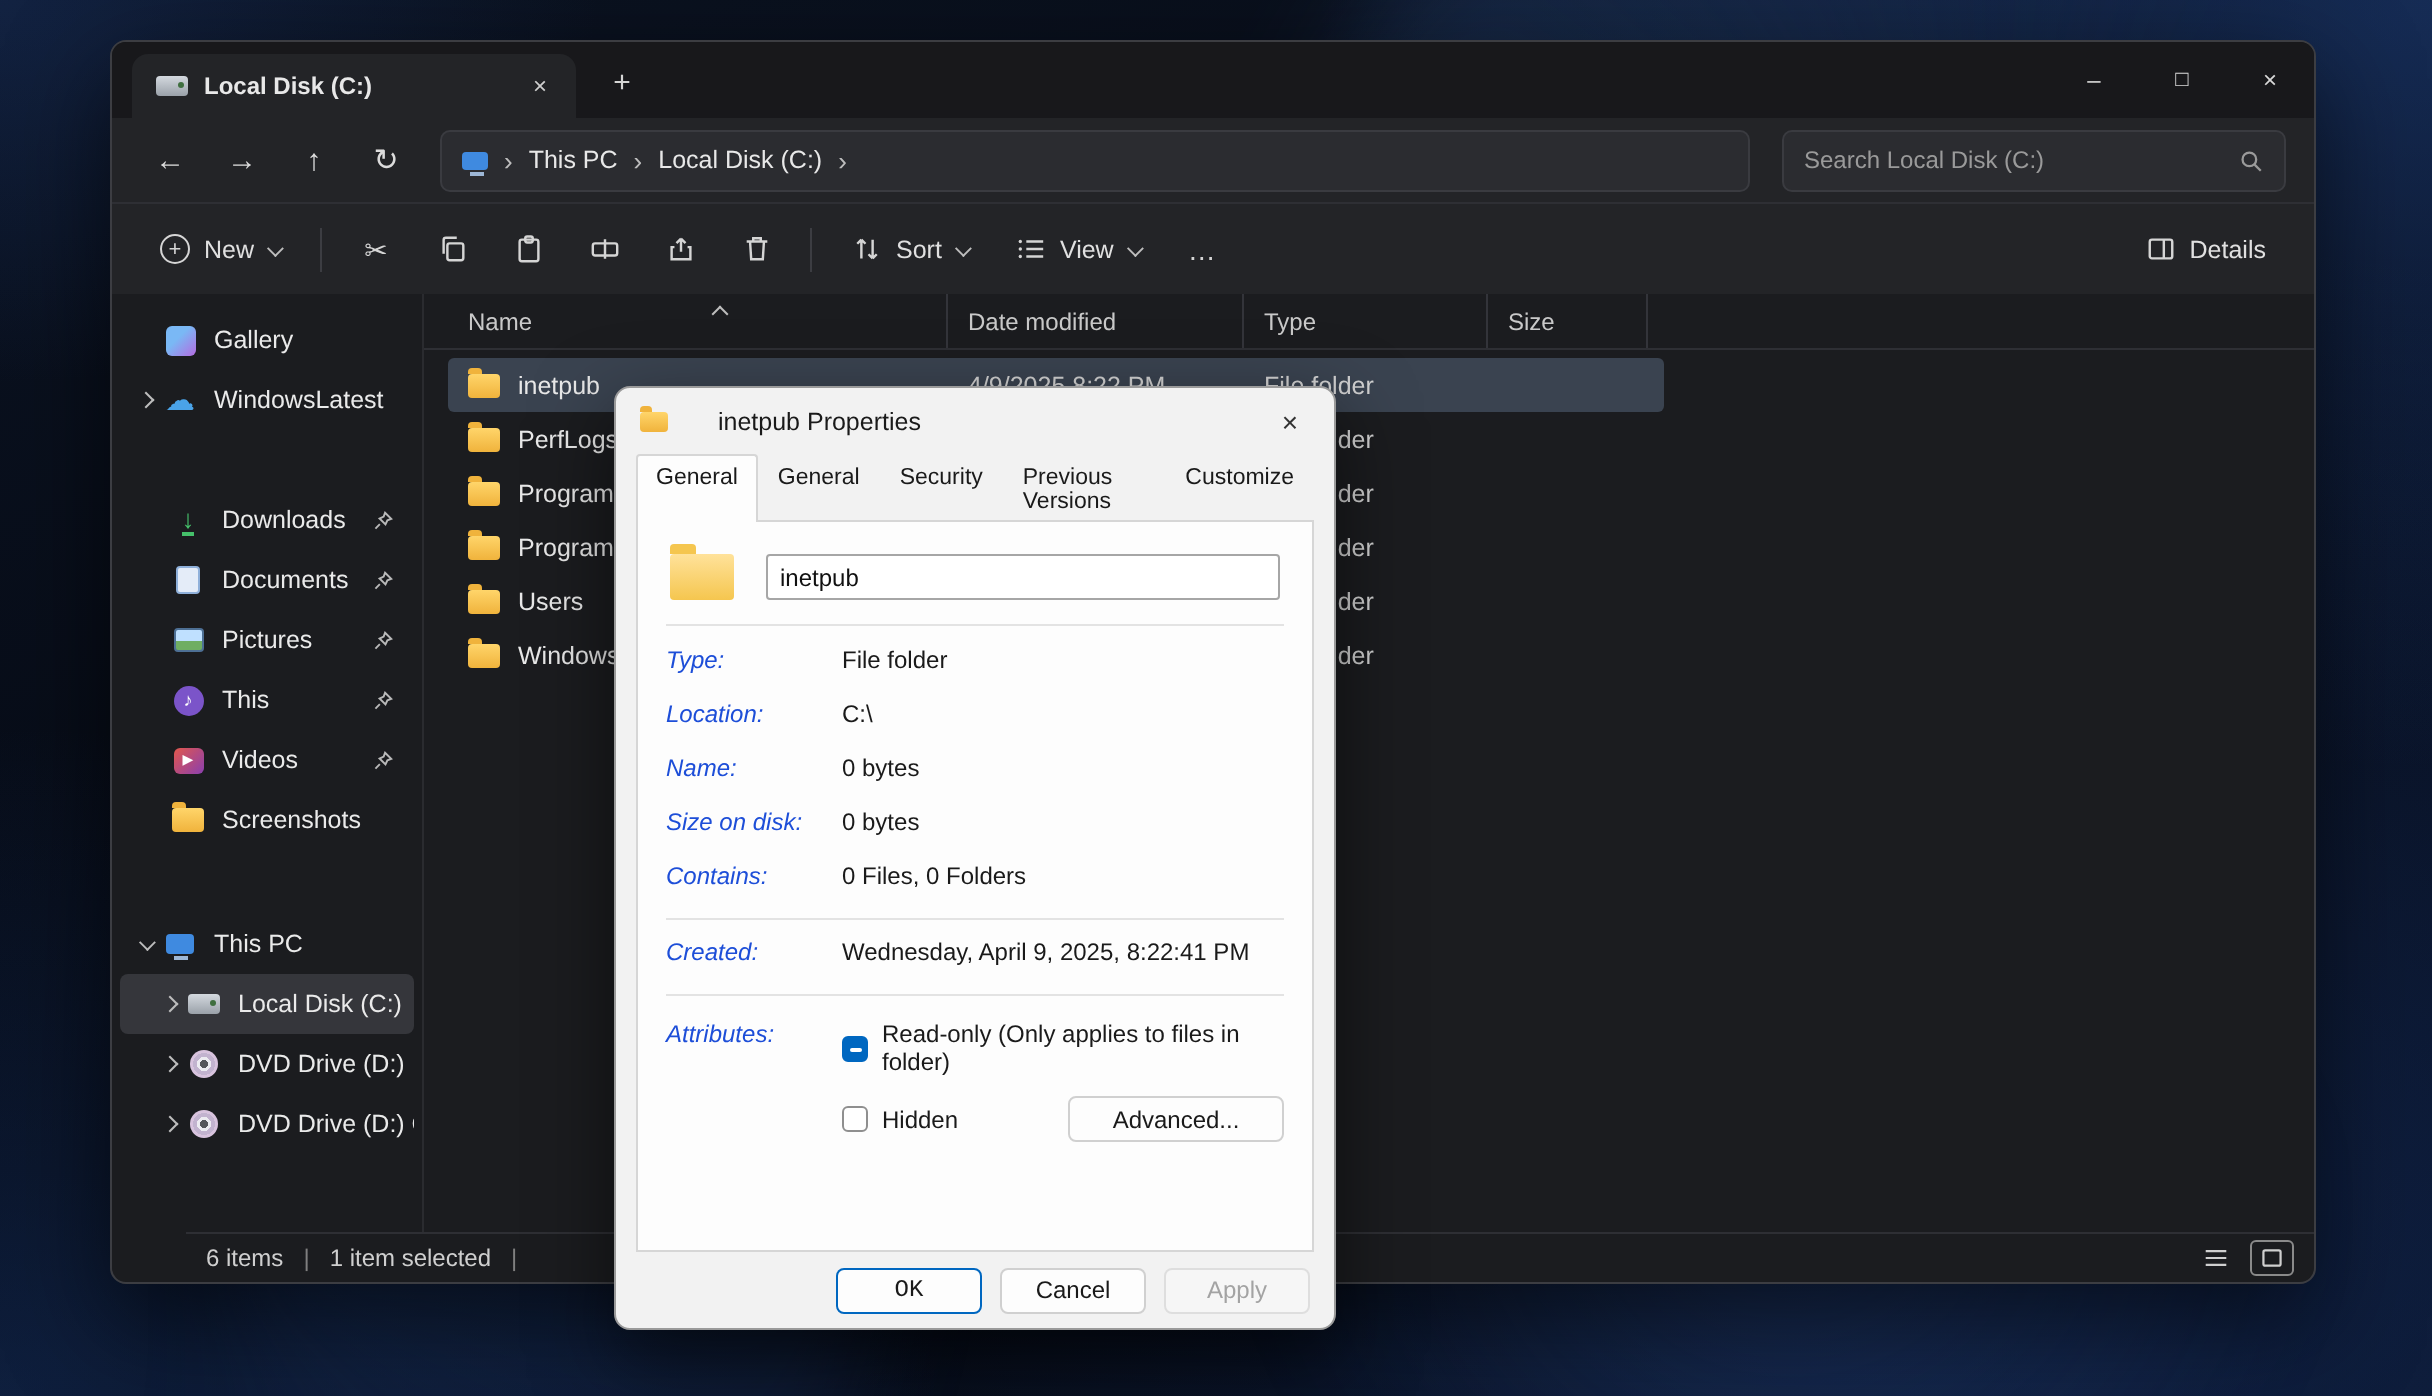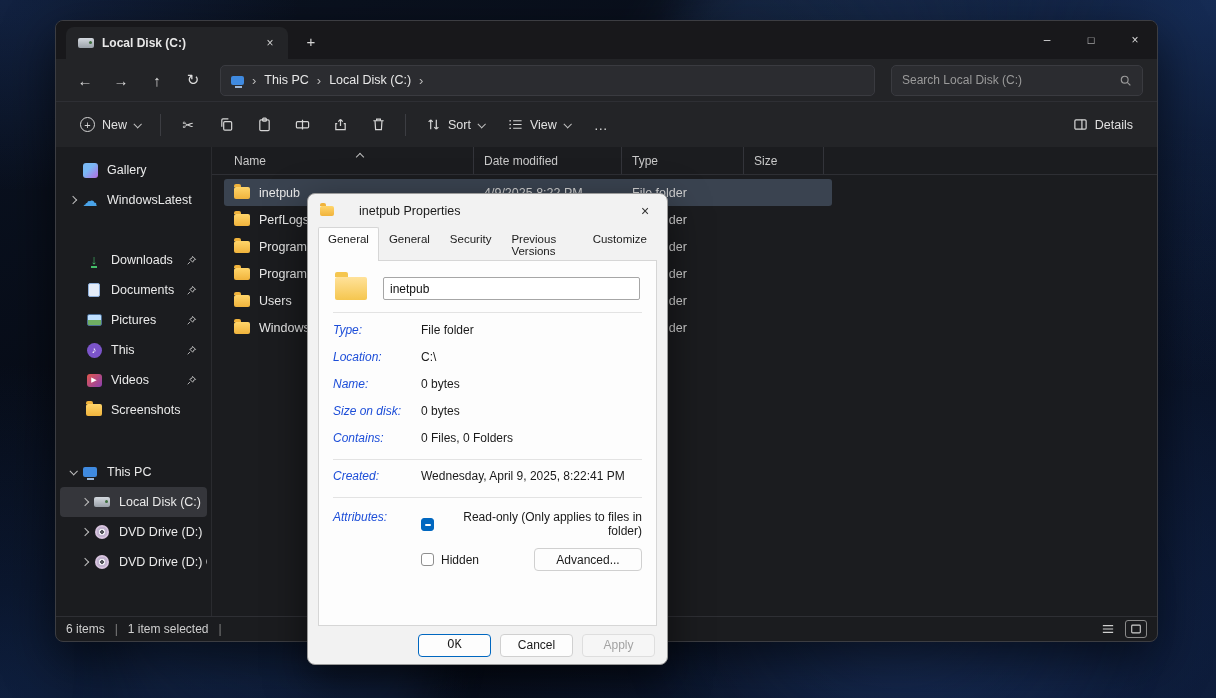--- a/index.html
+++ b/index.html
@@ -109,21 +109,21 @@
   .hc-size { width:80px; }
   .sort-caret { position:absolute; left:145px; top:2px; }
   .rows { flex:1; padding-top:4px; }
   .frow { height:27px; width:608px; margin-left:12px; display:flex; align-items:center; border-radius:3px; font-size:12.5px; color:#e8e8e8; }
   .frow.sel { background:#3a4350; }
   .fr-name { width:250px; display:flex; align-items:center; gap:9px; padding-left:10px; }
   .fr-date { width:148px; padding-left:10px; color:#d2d2d2; }
   .fr-type { width:122px; padding-left:10px; color:#d2d2d2; }
   .fr-size { width:78px; padding-left:10px; color:#d2d2d2; }
 
-  .statusbar { height:25px; border-top:1px solid #2e2f34; display:flex; align-items:center; padding:0 10px; font-size:12px; color:#cfcfcf; gap:10px; flex:0 0 auto; }
+  .statusbar { height:25px; border-top:1px solid #2e2f34; display:flex; align-items:center; padding:0 10px; font-size:12px; color:#cfcfcf; gap:10px; flex:0 0 auto;margin-left:37px; }
   .st-sep { color:#7f7f7f; }
   .st-right { margin-left:auto; display:flex; gap:6px; align-items:center; }
   .viewtoggle { width:22px; height:18px; display:flex; align-items:center; justify-content:center; border-radius:3px; }
   .viewtoggle.on { border:1px solid #8a8a8a; }
 
   
   .dialog { position:absolute; left:307px; top:193px; width:361px; height:472px; background:#f2f2f2;
     border:1px solid #9a9a9a; border-radius:8px; box-shadow:0 14px 40px rgba(0,0,0,.55);
     color:#1a1a1a; font-size:12px; z-index:10; display:flex; flex-direction:column; overflow:hidden; }
   .dtitlebar { height:33px; display:flex; align-items:center; gap:25px; padding:0 2px 0 12px; flex:0 0 auto; }
@@ -134,21 +134,21 @@
   .dtab.active { background:#fdfdfd; border-color:#d6d6d6; border-radius:2px 2px 0 0; }
   .dpage { margin:0 10px; background:#fdfdfd; border:1px solid #d6d6d6; flex:1; padding:10px 14px 8px; overflow:hidden; }
   .dname-row { display:flex; align-items:center; gap:16px; margin:6px 2px 12px; }
   .dname-input { flex:1; height:23px; border:1px solid #a6a6a6; border-radius:2px; background:#fff; padding:0 6px; font-size:12px; font-family:inherit; color:#111; outline:none; }
   .dsep { height:1px; background:#e3e3e3; margin:9px 0; }
   .dgrid { display:grid; grid-template-columns:88px 1fr; row-gap:13px; margin-top:10px; }
   .dlabel { color:#1d4ed8;font-style:italic; }
   .dvalue { color:#1a1a1a; }
   .dattr { display:grid; grid-template-columns:88px 1fr; margin-top:12px; }
   .attr-rows { display:flex; flex-direction:column; gap:10px; }
-  .attr-line { display:flex; align-items:center; gap:7px;text-align:right; }
+  .attr-line { display:flex; align-items:center; gap:7px; }
   .cb { width:13px; height:13px; border-radius:3px; flex:0 0 auto; position:relative; }
   .cb.ind { background:#0067c0; border:1px solid #0067c0; }
   .cb.ind::after { content:""; position:absolute; left:2.5px; top:5px; width:6px; height:2px; background:#fff; border-radius:1px; }
   .cb.empty { background:#fff; border:1px solid #8f8f8f; }
   .adv-line { display:flex; align-items:center; justify-content:space-between; }
   .btn { height:23px; border-radius:4px; background:#fdfdfd; border:1px solid #d0d0d0; font-size:12px; font-family:inherit; display:flex; align-items:center; justify-content:center; }
   .btn-adv { width:108px; }
   .dbuttons { height:38px; display:flex; align-items:center; justify-content:flex-end; gap:9px; padding:0 12px; flex:0 0 auto; }
   .btn-sm { width:73px; }
   .btn-ok { border:1px solid #0067c0;font-family:Liberation Mono, monospace; }

